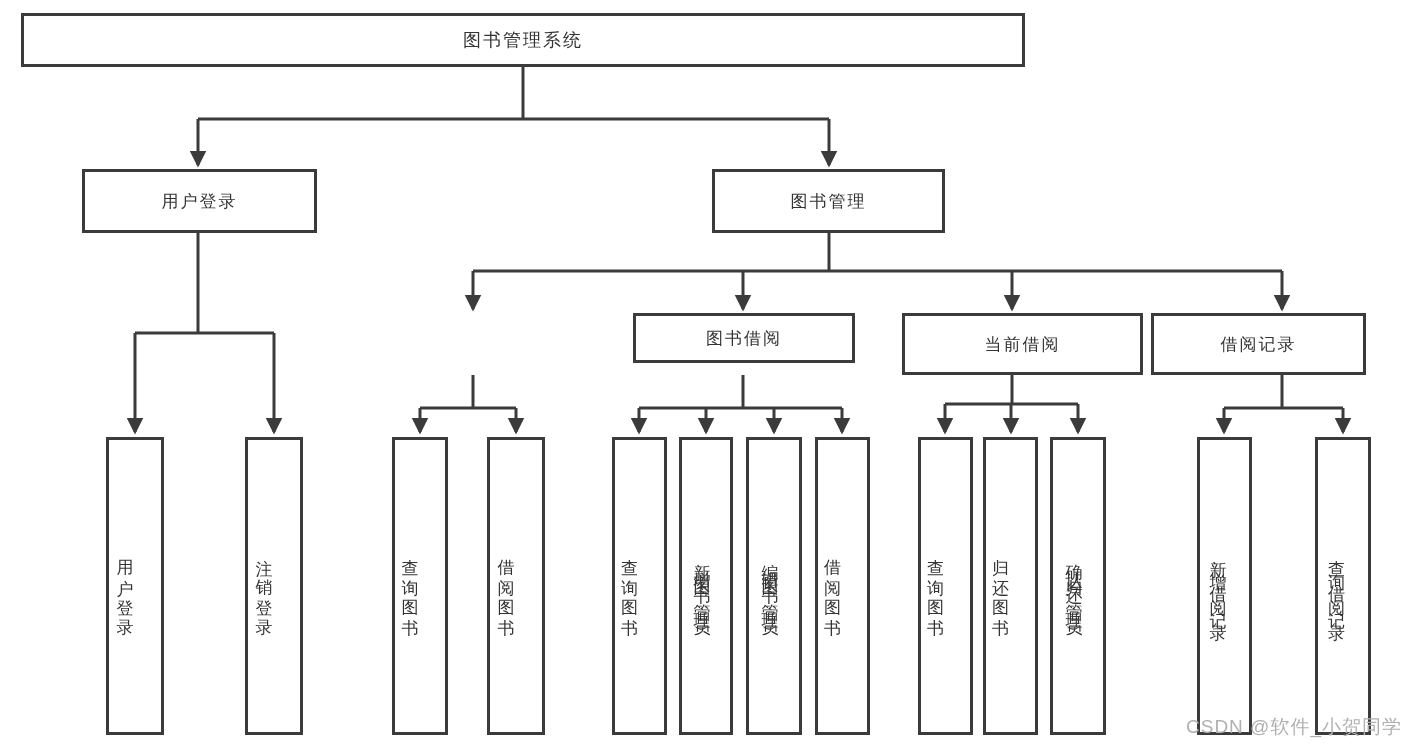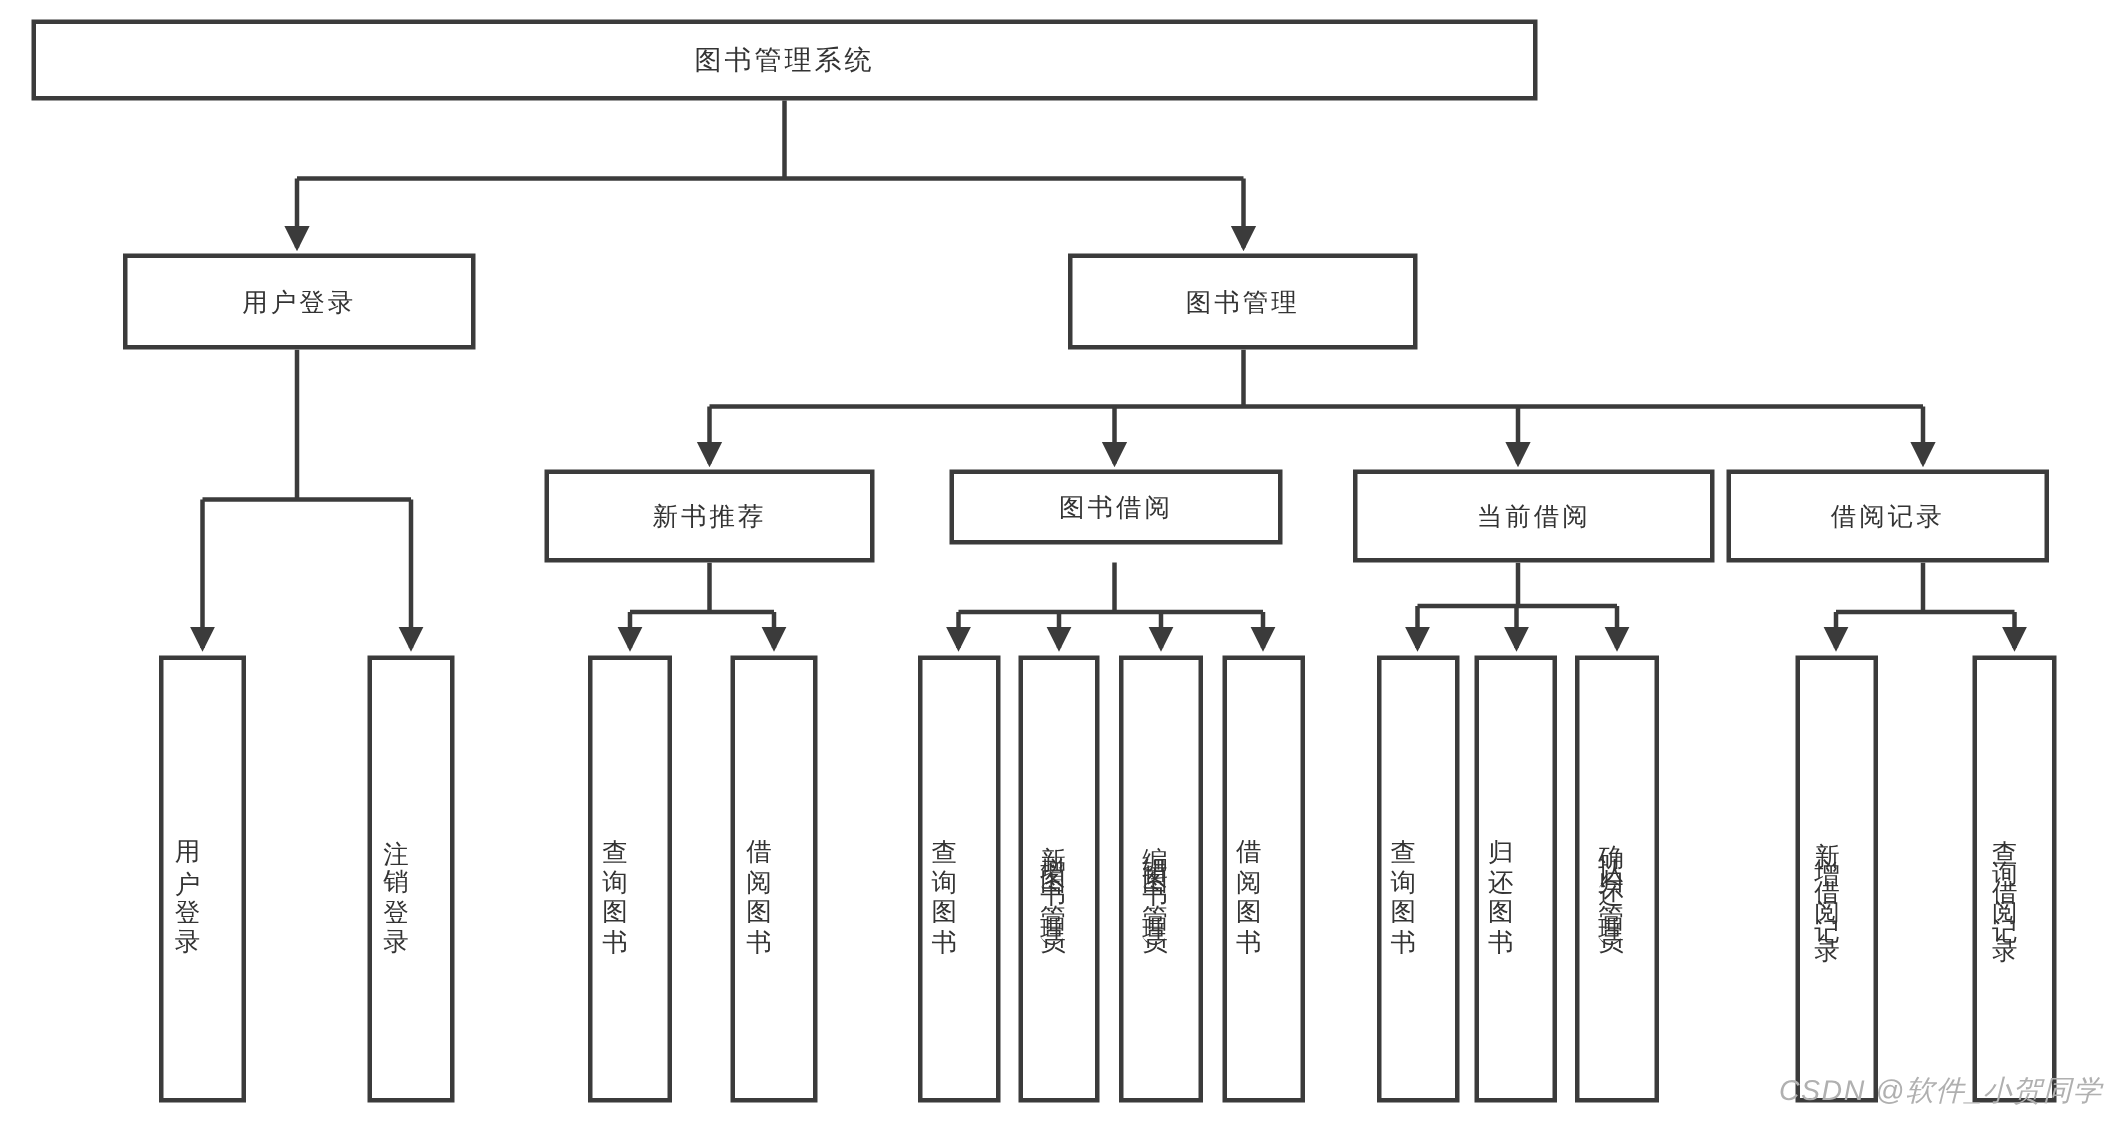--- a/index.html
+++ b/index.html
@@ -16,21 +16,21 @@
   .root .hlabel{font-size:18px;}
   .vlabel{
     writing-mode:vertical-rl;text-orientation:mixed;
     font-size:17px;line-height:1;white-space:nowrap;
   }
   .vs .vlabel{letter-spacing:20px;margin-block-end:-20px;}
   .vm .vlabel{letter-spacing:13px;margin-block-end:-13px;}
   .vl .vlabel{letter-spacing:8px;margin-block-end:-8px;}
   #watermark{
     position:absolute;left:1186px;top:714px;z-index:5;
-    font-size:19px;color:#b0b0b0;white-space:nowrap;letter-spacing:1px;font-style:italic;
+    font-size:19px;color:#b0b0b0;white-space:nowrap;letter-spacing:1px;
   }
 </style>
 </head>
 <body>
 
 <div id="canvas">
 
   <svg id="wires" viewBox="0 0 1405 747" xmlns="http://www.w3.org/2000/svg">
     <defs>
       <marker id="arw" viewBox="0 0 10 10" refX="8.5" refY="5" markerWidth="5.6" markerHeight="7" orient="auto-start-reverse">
@@ -85,23 +85,20 @@
     <span class="hlabel">图书管理系统</span>
   </div>
 
   <div class="node" style="left:82px;top:169px;width:235px;height:64px;">
     <span class="hlabel">用户登录</span>
   </div>
   <div class="node" style="left:712px;top:169px;width:233px;height:64px;">
     <span class="hlabel">图书管理</span>
   </div>
 
-  <div class="node" style="left:363px;top:313px;width:220px;height:62px;">
-    <span class="hlabel">新书推荐</span>
-  </div>
   <div class="node" style="left:633px;top:313px;width:222px;height:50px;">
     <span class="hlabel">图书借阅</span>
   </div>
   <div class="node" style="left:902px;top:313px;width:241px;height:62px;">
     <span class="hlabel">当前借阅</span>
   </div>
   <div class="node" style="left:1151px;top:313px;width:215px;height:62px;">
     <span class="hlabel">借阅记录</span>
   </div>
 

